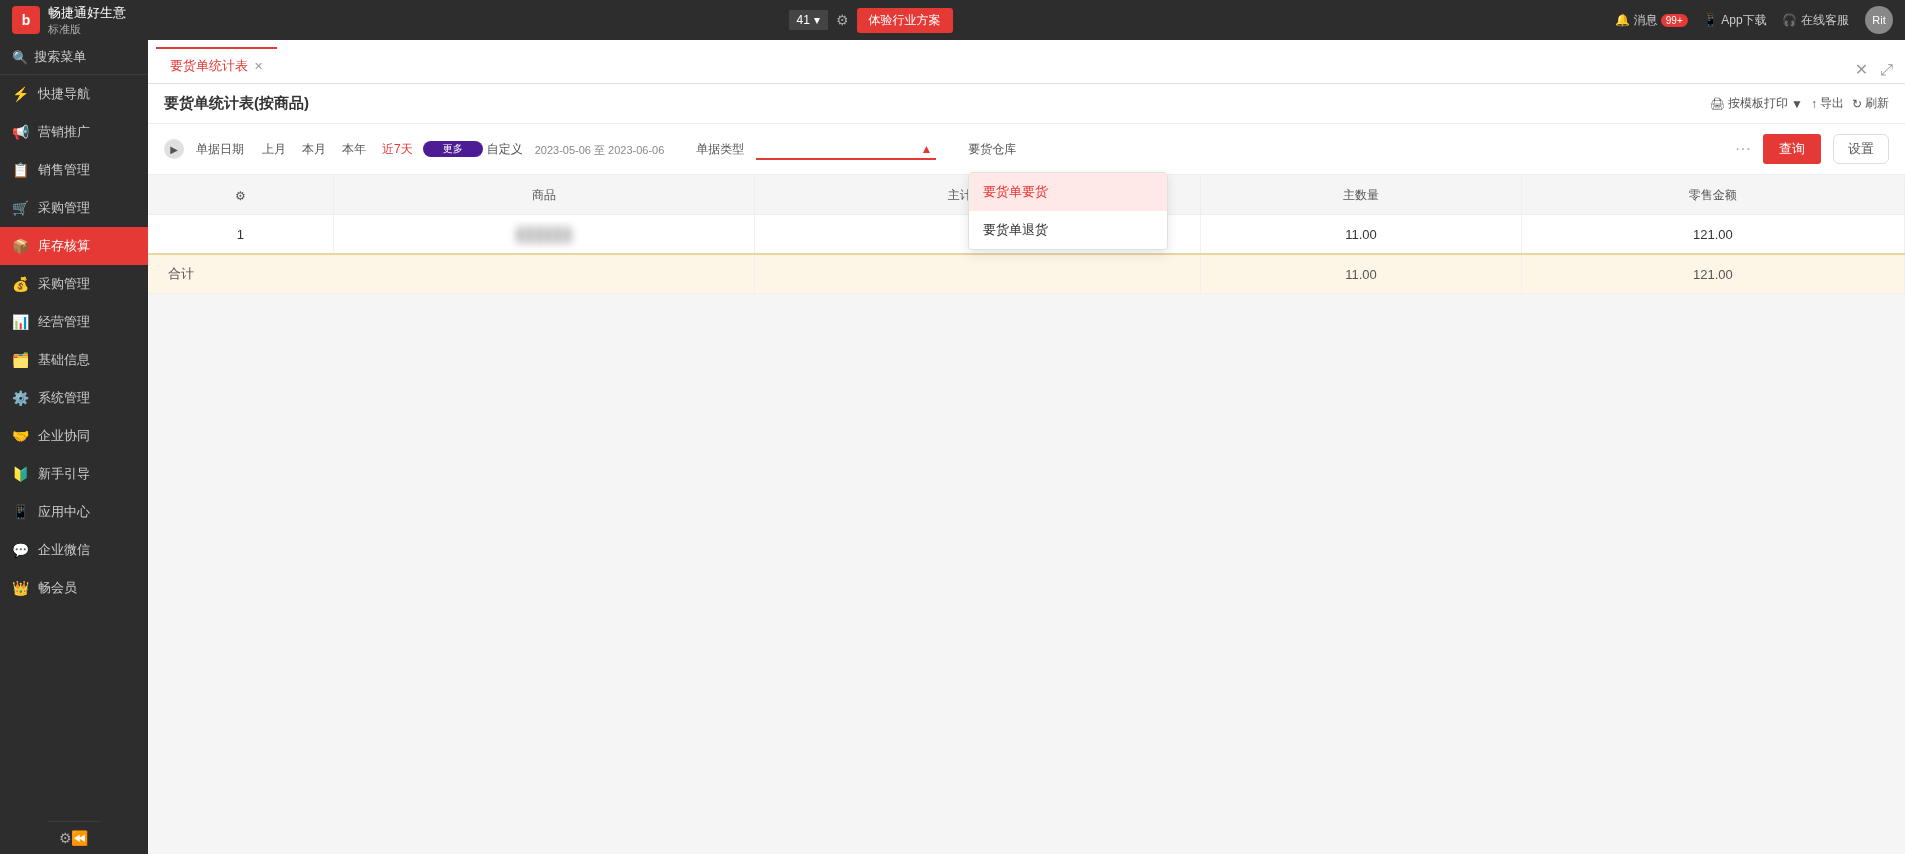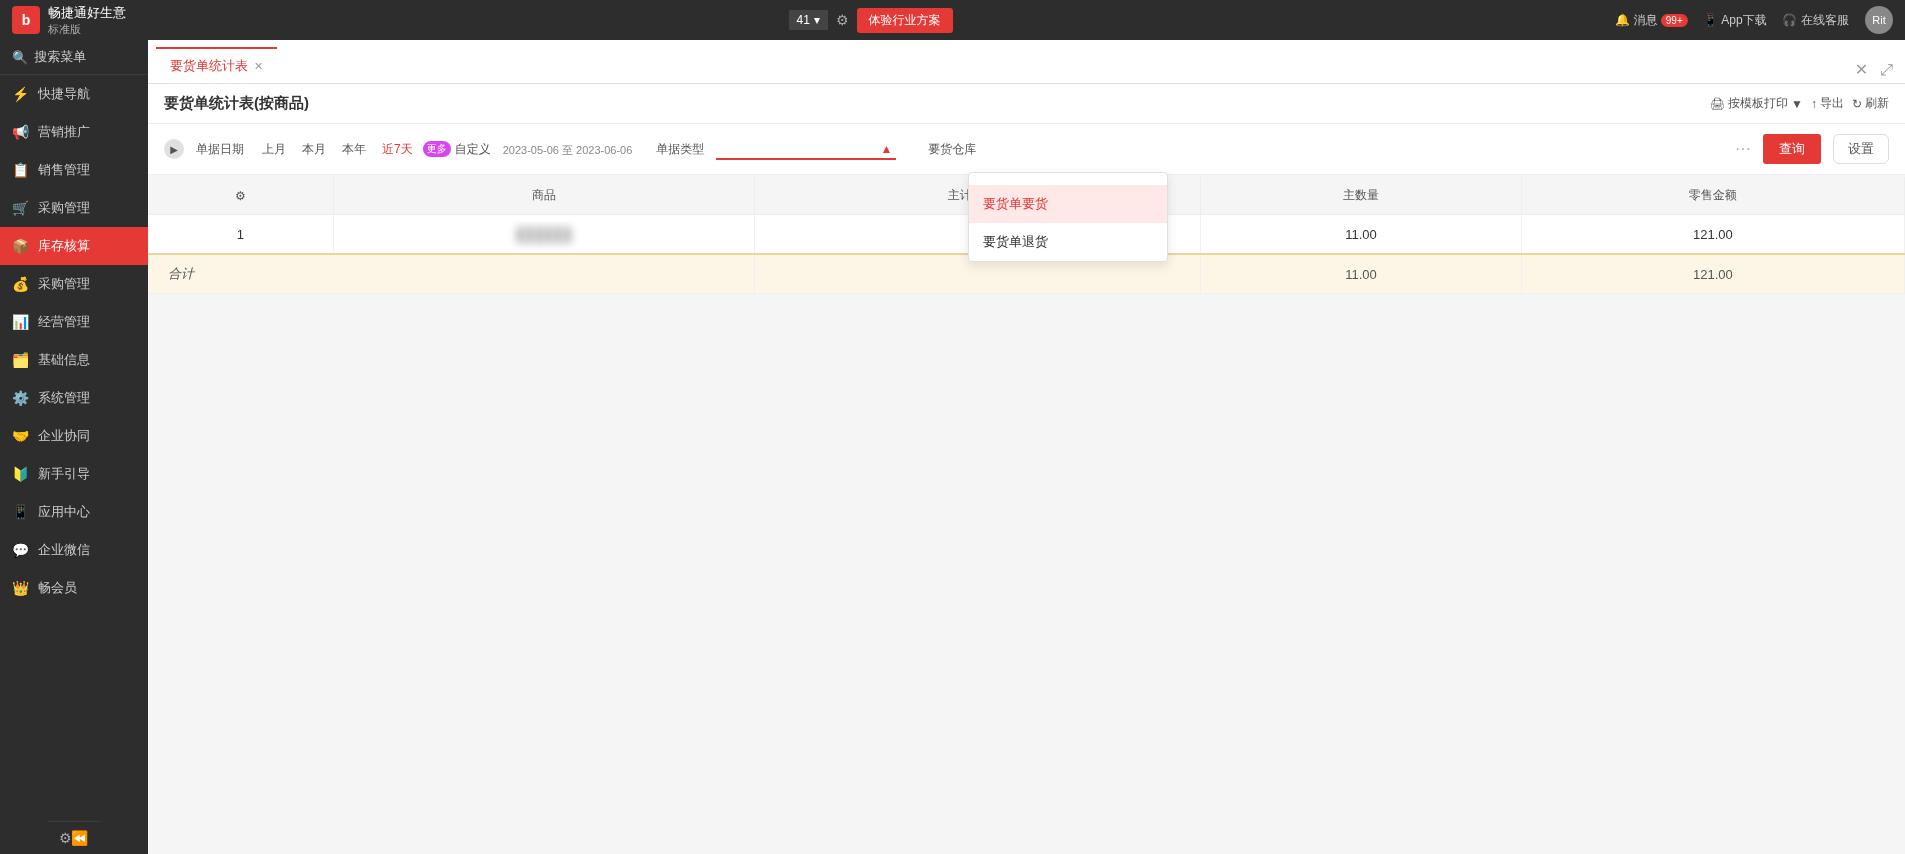--- a/index.html
+++ b/index.html
@@ -91,47 +91,47 @@
     .filter-bar {
       background: #fff; padding: 10px 16px; margin-bottom: 2px;
       border-bottom: 1px solid #eee; display: flex; align-items: center; gap: 12px;
       position: relative;
     }
     .filter-expand-btn { background: #e0e0e0; border: none; border-radius: 50%; width: 20px; height: 20px; cursor: pointer; display: flex; align-items: center; justify-content: center; font-size: 10px; color: #555; }
     .filter-label { font-size: 12px; color: #555; white-space: nowrap; }
     .filter-date-group { display: flex; align-items: center; gap: 4px; }
     .filter-date-btn { font-size: 12px; color: #555; padding: 3px 6px; cursor: pointer; border: none; background: none; }
     .filter-date-btn.active { color: #e53935; }
-    .filter-date-badge { background: #d946ef; color: white; border-radius: 10px; font-size: 10px; padding: 1px 4px; }
+    .filter-date-badge { background: #4c1d95; color: white; border-radius: 10px; font-size: 10px; padding: 1px 20px; }
     .filter-custom-btn { font-size: 12px; color: #555; cursor: pointer; border: none; background: none; }
     .filter-date-range { font-size: 11px; color: #888; }
-    .filter-type-label { font-size: 12px; color: #555; margin-left: 12px; }
+    .filter-type-label { font-size: 12px; color: #555; margin-left: 20px; }
     .filter-type-input-wrap { position: relative; display: flex; align-items: center; }
     .filter-type-input {
       border: none; border-bottom: 2px solid #e53935; outline: none;
       font-size: 13px; padding: 2px 24px 2px 4px; width: 180px; color: #333;
     }
     .filter-type-chevron { color: #e53935; font-size: 12px; position: absolute; right: 4px; cursor: pointer; }
     .filter-warehouse-label { font-size: 12px; color: #555; margin-left: 20px; }
     .filter-more-btn { font-size: 16px; color: #aaa; cursor: pointer; margin-left: 4px; }
     .filter-query-btn { background: #e53935; color: white; border: none; padding: 6px 16px; border-radius: 3px; font-size: 13px; cursor: pointer; margin-left: auto; }
     .filter-settings-btn { background: #fff; color: #555; border: 1px solid #ddd; padding: 5px 14px; border-radius: 6px; font-size: 13px; cursor: pointer; }
 
     
     .dropdown-overlay { position: absolute; top: 48px; left: 820px; background: white; border: 1px solid #e0e0e0; border-radius: 4px; box-shadow: 0 4px 12px rgba(0,0,0,0.1); z-index: 100; width: 200px; }
     .dropdown-item { padding: 10px 14px; font-size: 13px; color: #333; cursor: pointer; }
-    .dropdown-item.selected { background: #ffe8e8; color: #e53935; margin-top: 12px; }
+    .dropdown-item.selected { background: #ffe8e8; color: #e53935; }
 
     
     .table-container { background: #fff; margin: 0; }
     table { width: 100%; border-collapse: collapse; font-size: 13px; }
     thead tr { background: #f5f5f5; }
     th { padding: 10px 12px; text-align: center; color: #555; font-weight: normal; border-bottom: 1px solid #eee; border-right: 1px solid #eee; font-size: 12px; }
     td { padding: 10px 12px; text-align: center; color: #333; border-bottom: 1px solid #f0f0f0; border-right: 1px solid #f0f0f0; font-size: 13px; }
-    .td-left { text-align: left; font-style: italic; }
+    .td-left { text-align: left; }
     .blurred { color: transparent; text-shadow: 0 0 8px #bbb; user-select: none; }
 
     
     .summary-row { background: #fdf5e6; border-top: 2px solid #e8d5a0; }
     .summary-row td { font-weight: 500; color: #555; }
   </style>
 </head>
 <body>
 
 <div class="topbar">

